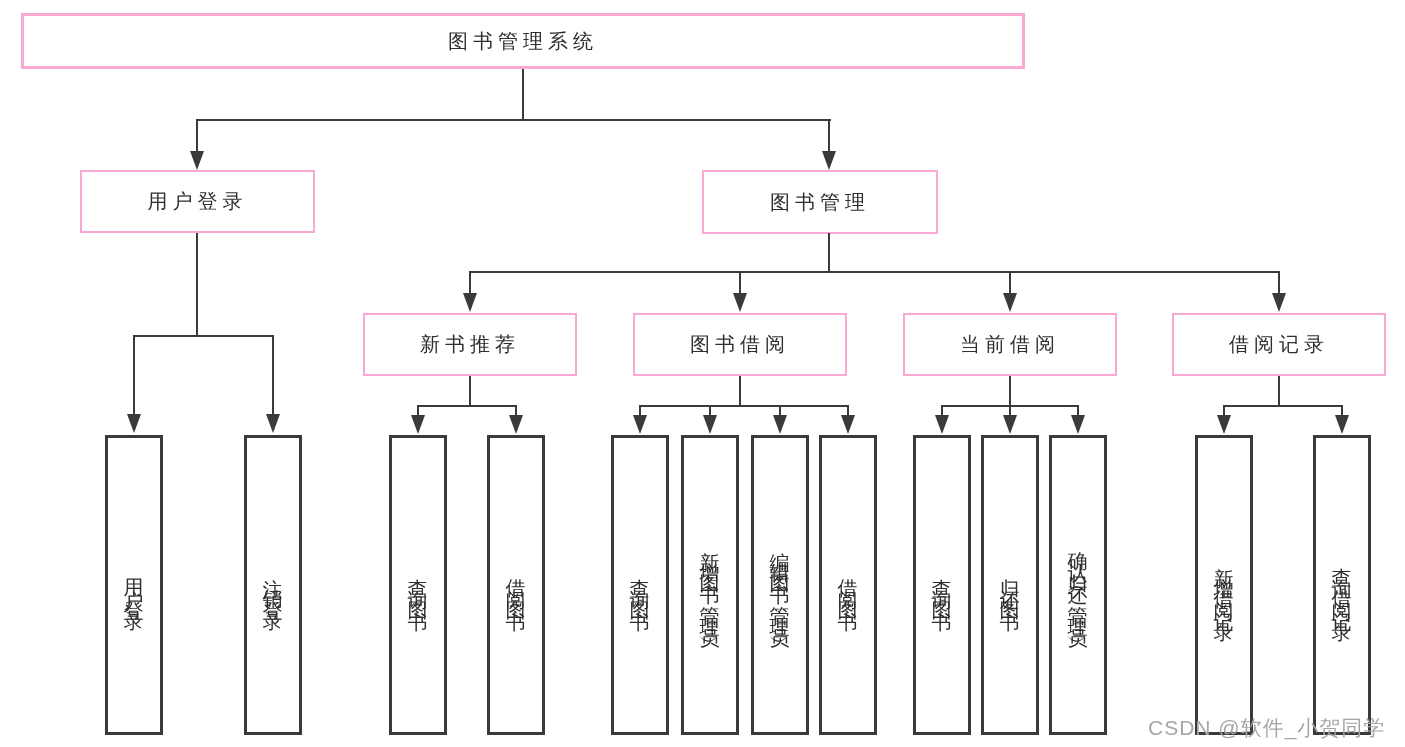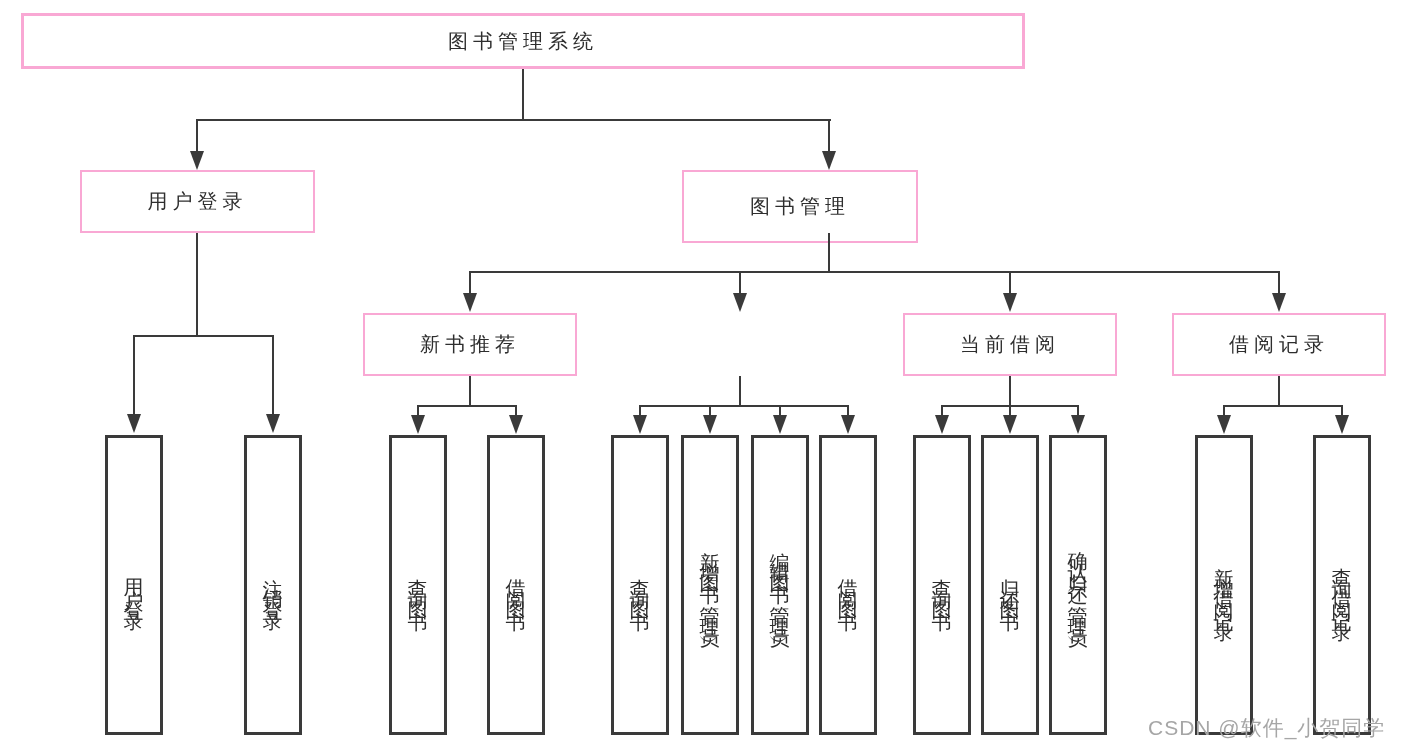--- a/index.html
+++ b/index.html
@@ -73,21 +73,21 @@
   <div class="vline" style="left:522px; top:69px; height:50px;"></div>
   <div class="hline" style="left:196px; top:119px; width:635px;"></div>
   <div class="vline" style="left:196px; top:119px; height:33px;"></div>
   <div class="arrow" style="left:190px; top:151px;"></div>
   <div class="vline" style="left:828px; top:119px; height:33px;"></div>
   <div class="arrow" style="left:822px; top:151px;"></div>
 
   <div class="box" style="left:80px; top:170px; width:235px; height:63px;">
     <span>用户登录</span>
   </div>
-  <div class="box" style="left:682px; top:170px; width:236px; height:73px;">
+  <div class="box" style="left:702px; top:170px; width:236px; height:64px;">
     <span>图书管理</span>
   </div>
 
   <div class="vline" style="left:196px; top:233px; height:103px;"></div>
   <div class="hline" style="left:133px; top:335px; width:140px;"></div>
   <div class="vline" style="left:133px; top:335px; height:80px;"></div>
   <div class="arrow" style="left:127px; top:414px;"></div>
   <div class="vline" style="left:272px; top:335px; height:80px;"></div>
   <div class="arrow" style="left:266px; top:414px;"></div>
 
@@ -98,20 +98,23 @@
   <div class="vline" style="left:739px; top:271px; height:23px;"></div>
   <div class="arrow" style="left:733px; top:293px;"></div>
   <div class="vline" style="left:1009px; top:271px; height:23px;"></div>
   <div class="arrow" style="left:1003px; top:293px;"></div>
   <div class="vline" style="left:1278px; top:271px; height:23px;"></div>
   <div class="arrow" style="left:1272px; top:293px;"></div>
 
   <div class="box" style="left:363px; top:313px; width:214px; height:63px;text-align:center;">
     <span>新书推荐</span>
   </div>
+  <div class="box" style="left:633px; top:313px; width:214px; height:63px;">
+    <span>图书借阅</span>
+  </div>
   <div class="box" style="left:903px; top:313px; width:214px; height:63px;">
     <span>当前借阅</span>
   </div>
   <div class="box" style="left:1172px; top:313px; width:214px; height:63px;">
     <span>借阅记录</span>
   </div>
 
   <div class="vline" style="left:469px; top:376px; height:30px;"></div>
   <div class="hline" style="left:417px; top:405px; width:100px;"></div>
   <div class="vline" style="left:417px; top:405px; height:11px;"></div>

